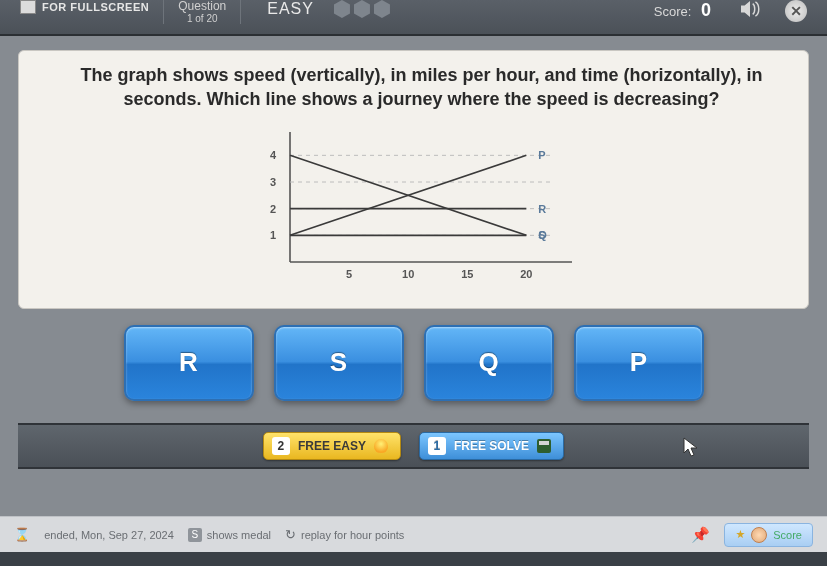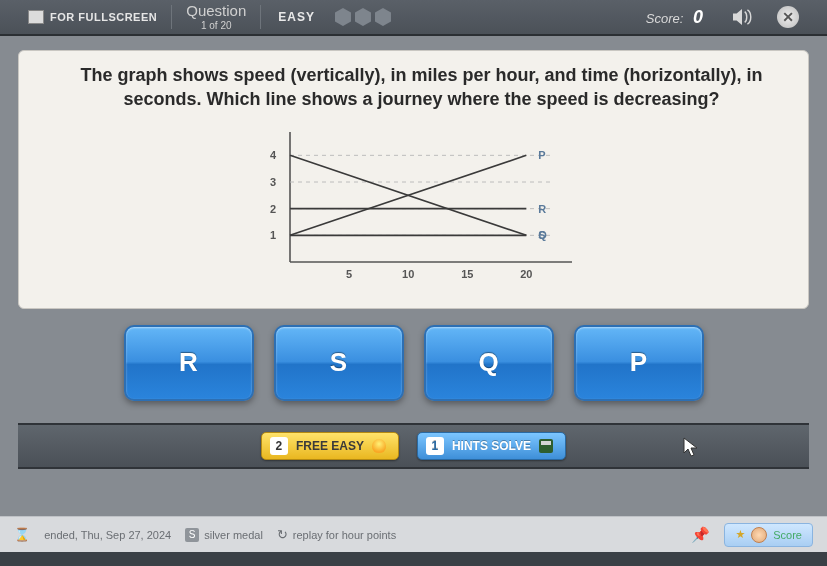--- a/index.html
+++ b/index.html
@@ -1,27 +1,27 @@
 <!DOCTYPE html>
 <html><head>
 <meta charset="utf-8">
 <style>
   * { margin: 0; padding: 0; box-sizing: border-box; }
   html, body { width: 827px; height: 566px; font-family: Arial, Helvetica, sans-serif; background: #3a4046; overflow: hidden; }
-  .topbar { height: 36px; background: linear-gradient(#5a6068,#4b5158); display: flex; align-items: center; color: #e6e6e6; font-size: 12px; padding: 0 28px; gap: 14px; border-bottom: 2px solid #2b2f33; }
+  .topbar { height: 36px; background: linear-gradient(#5a6068,#4b5158); display: flex; align-items: flex-start; color: #e6e6e6; font-size: 12px; padding: 0 20px; gap: 14px; border-bottom: 2px solid #2b2f33; }
   .topbar .fs { display: flex; align-items: center; gap: 6px; font-weight: bold; font-size: 11px; letter-spacing: .5px; }
   .topbar .fs .box { width: 16px; height: 14px; background: #dcdcdc; border: 1px solid #888; display: inline-block; }
   .topbar .sep { width: 1px; height: 24px; background: #6e747b; }
   .topbar .qcount { text-align: center; line-height: 1.1; font-size: 10px; color: #d0d0d0; }
-  .topbar .qcount .lbl { font-size: 15px; }
-  .topbar .easy { font-weight: bold; font-size: 12px; color: #e9e9e9; letter-spacing: 1px; margin-left: 3px; }
+  .topbar .qcount .lbl { font-size: 12px; }
+  .topbar .easy { font-weight: normal; font-size: 16px; color: #e9e9e9; letter-spacing: 1px; margin-left: 12px; }
   .topbar .hexrow { display: flex; gap: 4px; margin-left: 6px; }
   .hex { width: 16px; height: 18px; background: #7e858d; clip-path: polygon(50% 0,100% 25%,100% 75%,50% 100%,0 75%,0 25%); }
   .topbar .spacer { flex: 1; }
-  .topbar .score { font-size: 13px; color: #d9d9d9; font-style: italic; }
+  .topbar .score { font-size: 13px; color: #d9d9d9; }
   .topbar .score .val { font-weight: bold; font-size: 18px; color: #fff; margin-left: 6px; }
   .topbar .sound { width: 22px; height: 18px; margin-left: 14px; }
   .topbar .close { width: 22px; height: 22px; border-radius: 50%; background: radial-gradient(#eee,#bbb); color: #555; font-weight: bold; font-size: 14px; display: flex; align-items: center; justify-content: center; margin-left: 10px; cursor: pointer; }
 
   .stage { background: #868b91; padding: 14px 18px 0 18px; height: 480px; }
   .card { background: #f3f1ec; border: 1px solid #c9c7c2; border-radius: 6px; padding: 12px 8px 16px 24px; }
   .question { text-align: center; font-size: 18px; font-weight: bold; color: #2a2a2a; line-height: 1.35; margin-bottom: 10px; }
   .chartwrap { display: flex; justify-content: center; }
   svg.chart { width: 360px; height: 170px; }
   svg.chart .axis { stroke: #555; stroke-width: 1.6; }
@@ -137,35 +137,35 @@
   </div>
 
   <div class="hintbar">
     <div class="pillbtn pill-yellow">
       <span class="num">2</span>
       <span>FREE EASY</span>
       <span class="miniicon bulb"></span>
     </div>
     <div class="pillbtn pill-blue">
       <span class="num">1</span>
-      <span>HINTS SOLVE</span>
+      <span>FREE SOLVE</span>
       <span class="miniicon calc"></span>
     </div>
     <svg class="cursor" viewBox="0 0 16 20">
       <path d="M1 1l0 15 4-4 3 7 3-1-3-7 6 0z" fill="#fff" stroke="#333" stroke-width="1"></path>
     </svg>
   </div>
 </div>
 
 <div class="footer">
   <span class="hourglass">⌛</span>
-  <span>ended, Thu, Sep 27, 2024</span>
+  <span>ended, Mon, Sep 27, 2024</span>
   <span class="badge">
     <span class="sq">S</span>
-    <span>silver medal</span>
+    <span>shows medal</span>
   </span>
   <span class="badge">
     <span class="refresh">↻</span>
     <span>replay for hour points</span>
   </span>
   <div class="spacer"></div>
   <span class="pin">📌</span>
   <div class="userchip">
     <span class="star">★</span>
     <span class="av"></span>

